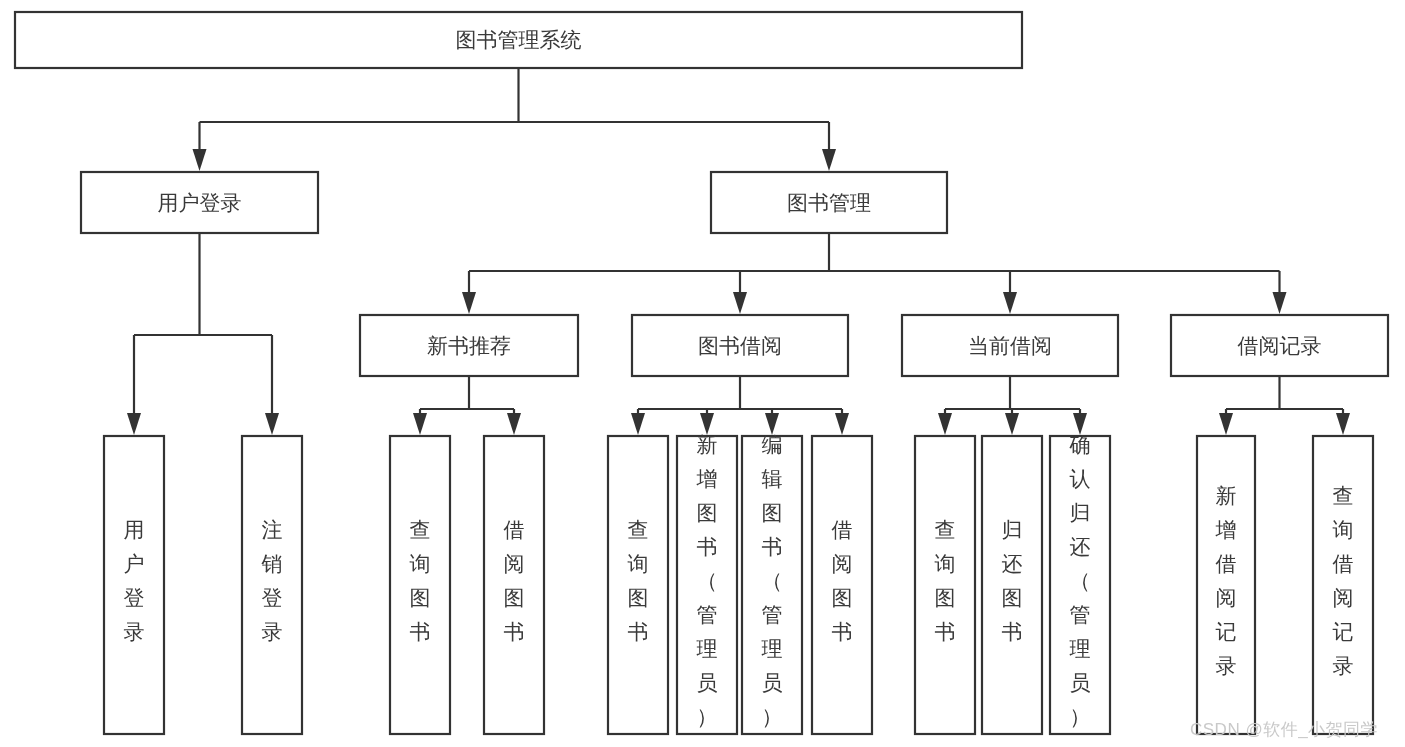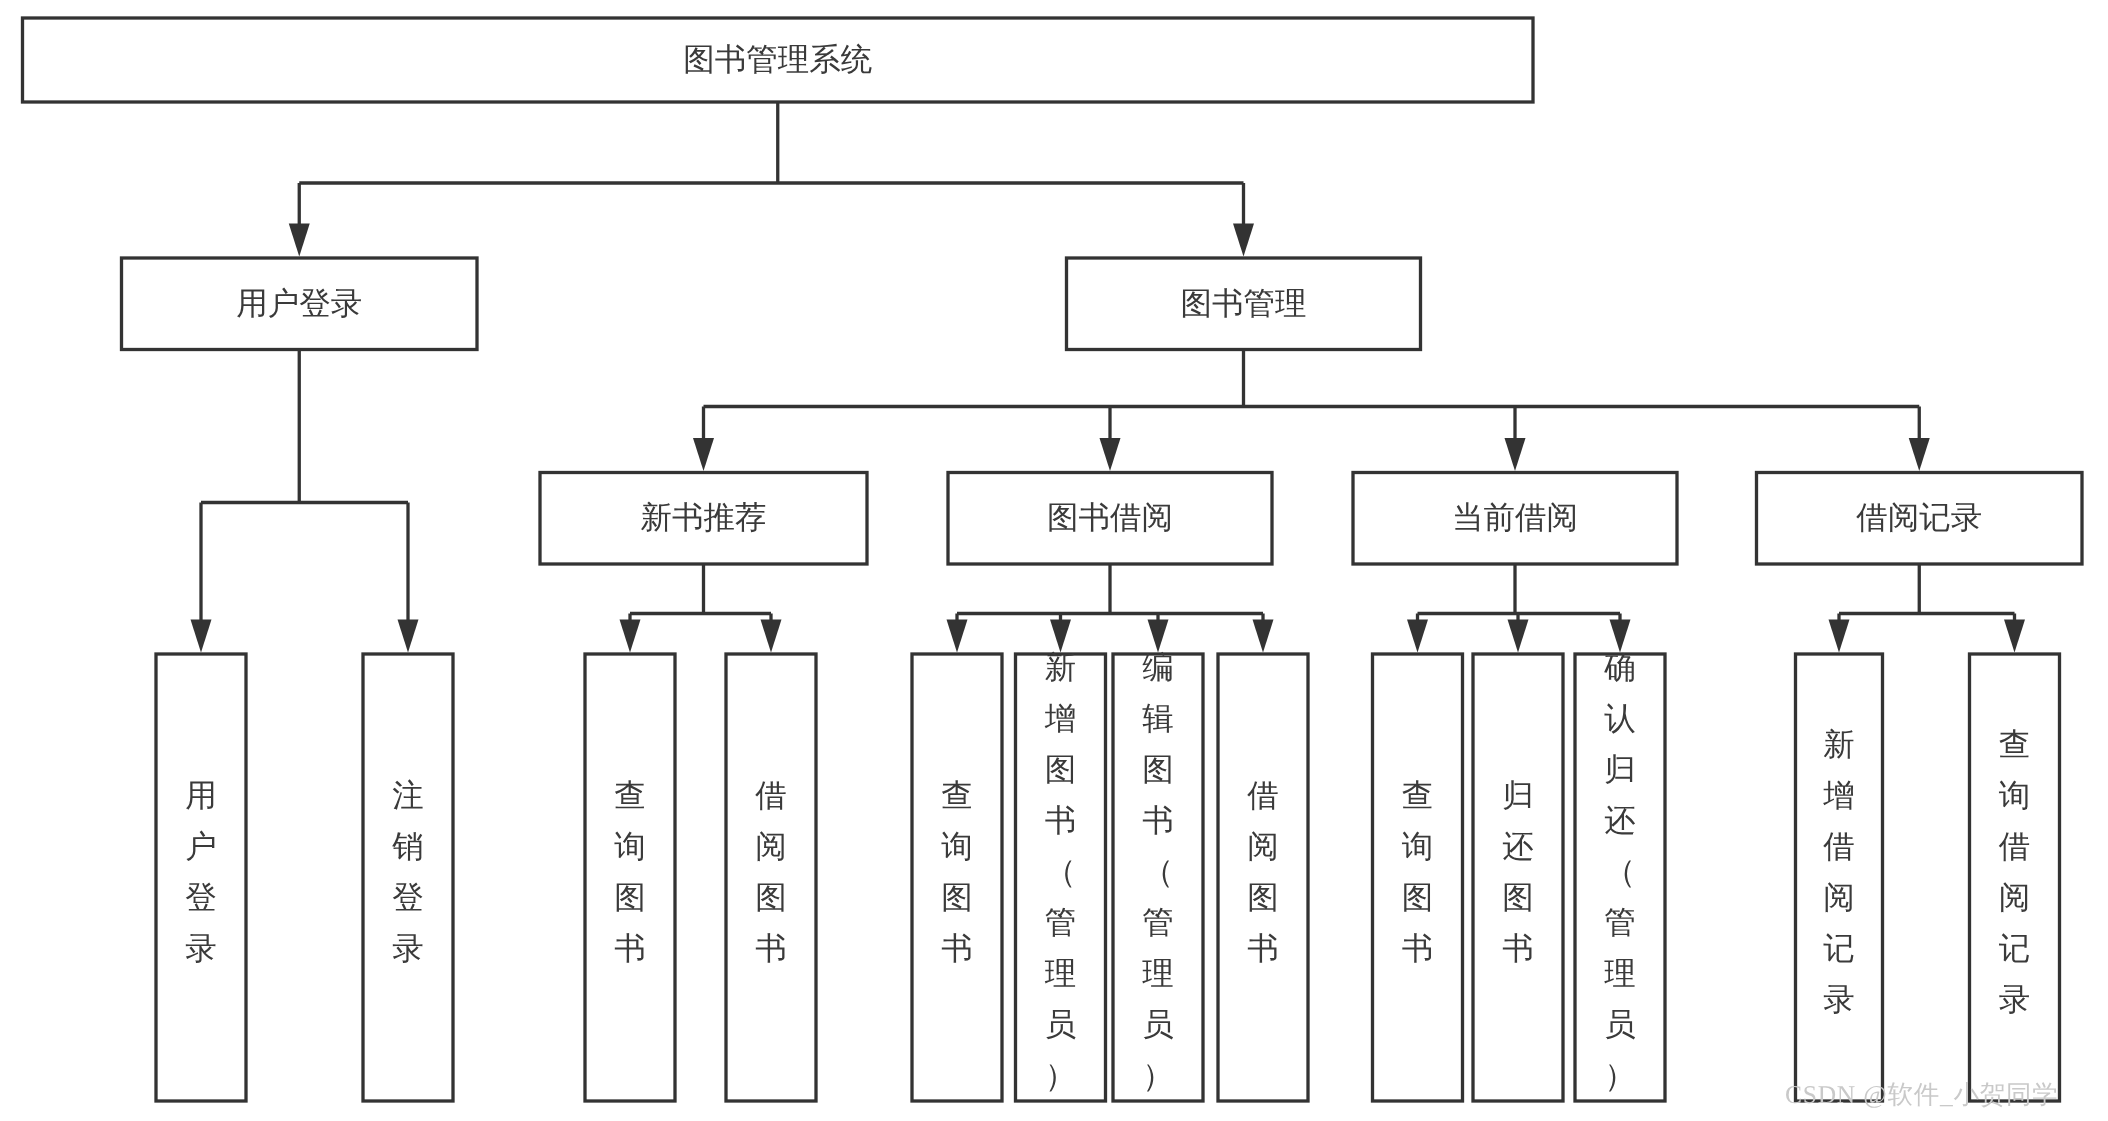--- a/index.html
+++ b/index.html
@@ -51,21 +51,21 @@
     stroke: #333333;
     stroke-width: 2.2;
     fill: none;
   }
   .arrow-head {
     fill: #333333;
     stroke: none;
   }
   .watermark {
     position: absolute;
-    font-family: Liberation Serif, serif;
+    font-family: Liberation Sans, sans-serif;
     font-size: 17px;
     color: #c9c9c9;
     white-space: nowrap;
     letter-spacing: 0.5px;
     user-select: none;
   }
 </style>
 </head>
 <body>
 

